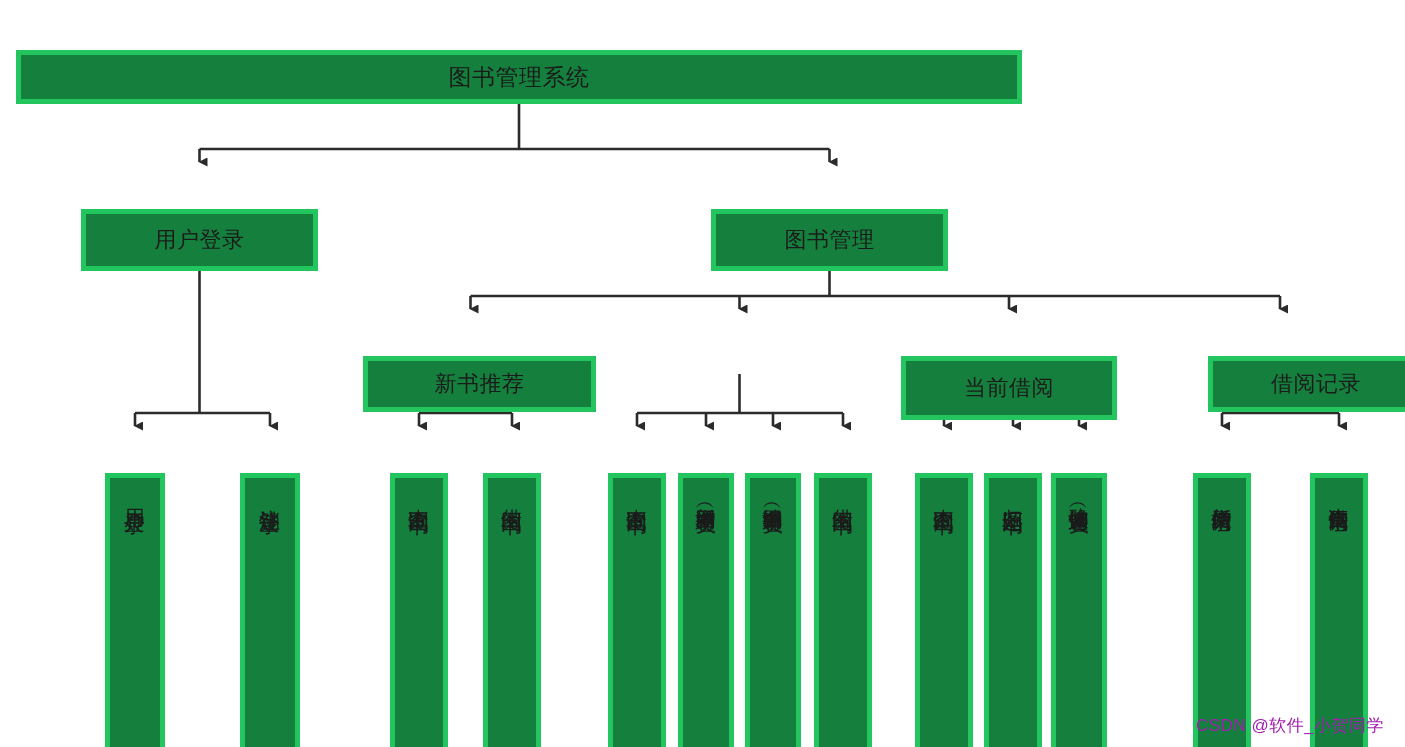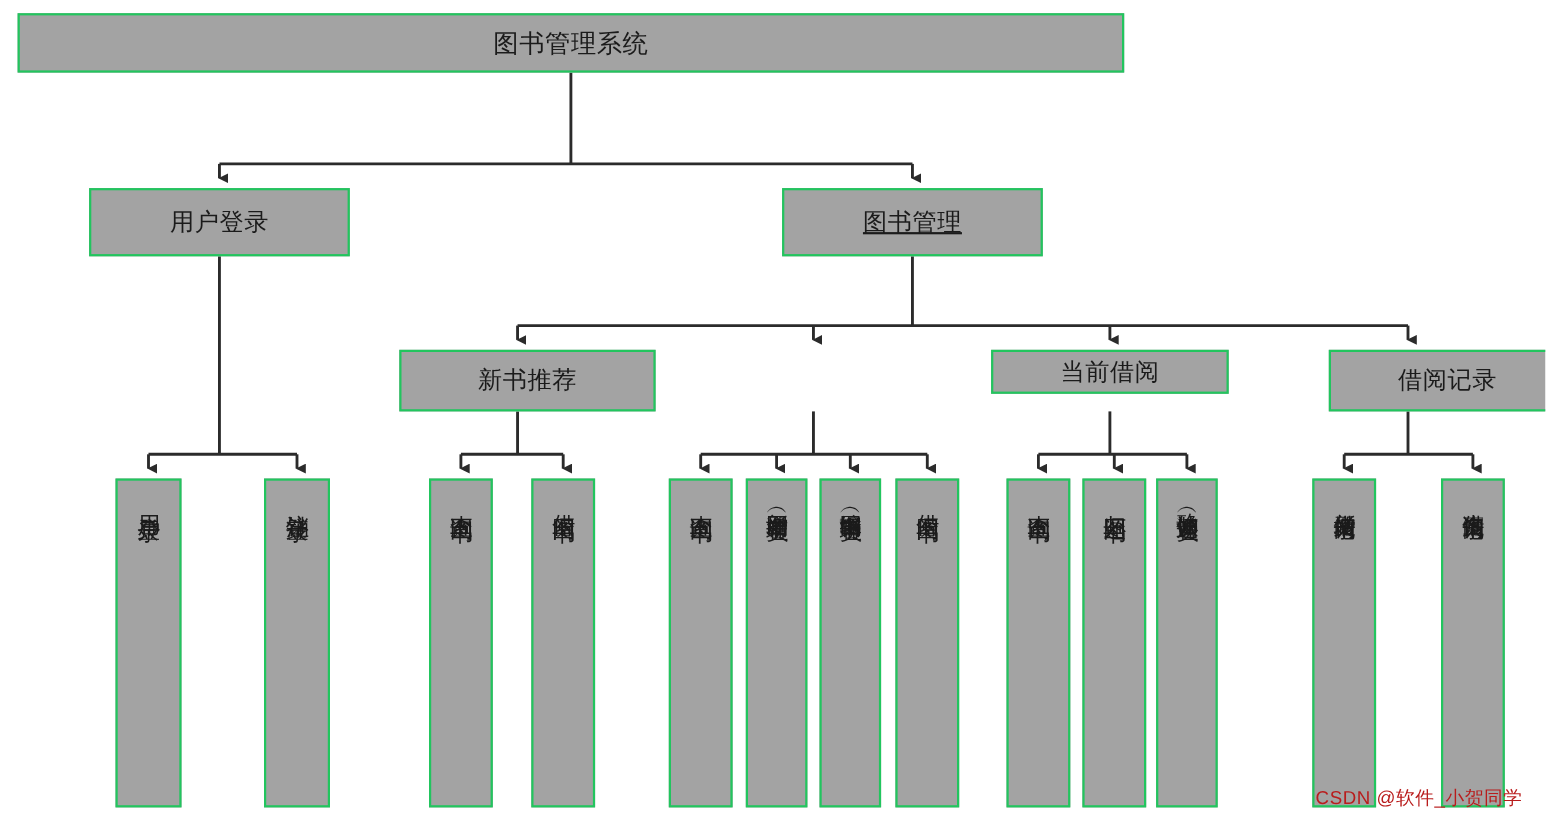--- a/index.html
+++ b/index.html
@@ -21,26 +21,27 @@
     position: absolute;
     left: 0;
     top: 0;
     width: 1405px;
     height: 747px;
     pointer-events: none;
   }
   .node {
     position: absolute;
     box-sizing: border-box;
-    background: #a3a3a3;
-    border: 2px solid #22c55e;
+    background: #15803d;
+    border: 5px solid #22c55e;
     display: flex;
     align-items: center;
     justify-content: center;
     color: #1b1b1b;
+    margin-top: 38px;
   }
   .node .label {
     display: block;
     text-align: center;
     line-height: 1.08;
     letter-spacing: 0.5px;
   }
   
   .node.horiz .label {
     writing-mode: horizontal-tb;
@@ -122,28 +123,28 @@
       </g>
   </svg>
 
   <div class="node root horiz" style="left: 16px; top: 12px; width: 1006px; height: 54px;">
     <span class="label">图书管理系统</span>
   </div>
 
   <div class="node horiz" style="left: 81px; top: 171px; width: 237px; height: 62px;">
     <span class="label">用户登录</span>
   </div>
-  <div class="node horiz" style="left: 711px; top: 171px; width: 237px; height: 62px; text-decoration: underline;">
+  <div class="node horiz" style="left: 711px; top: 171px; width: 237px; height: 62px;">
     <span class="label">图书管理</span>
   </div>
 
   <div class="node horiz" style="left: 363px; top: 318px; width: 233px; height: 56px;">
     <span class="label">新书推荐</span>
   </div>
-  <div class="node horiz" style="left: 901px; top: 318px; width: 216px; height: 40px;">
+  <div class="node horiz" style="left: 901px; top: 318px; width: 216px; height: 64px;">
     <span class="label">当前借阅</span>
   </div>
   <div class="node horiz" style="left: 1208px; top: 318px; width: 216px; height: 56px;">
     <span class="label">借阅记录</span>
   </div>
 
   <div class="node vert" style="left: 105px; top: 435px; width: 60px; height: 299px;">
     <span class="label">用户登录</span>
   </div>
   <div class="node vert" style="left: 240px; top: 435px; width: 60px; height: 299px;">
@@ -176,14 +177,14 @@
   <div class="node vert tall" style="left: 1051px; top: 435px; width: 56px; height: 299px;">
     <span class="label">确认归还（管理员）</span>
   </div>
   <div class="node vert tall" style="left: 1193px; top: 435px; width: 58px; height: 299px;">
     <span class="label">新增借阅记录</span>
   </div>
   <div class="node vert tall" style="left: 1310px; top: 435px; width: 58px; height: 299px;">
     <span class="label">查询借阅记录</span>
   </div>
 
-  <div class="watermark" style="left: 1196px; top: 714px; color: #b91c1c;">CSDN @软件_小贺同学</div>
+  <div class="watermark" style="left: 1196px; top: 714px; color: #a21caf;">CSDN @软件_小贺同学</div>
 </div>
 
 </body></html>

